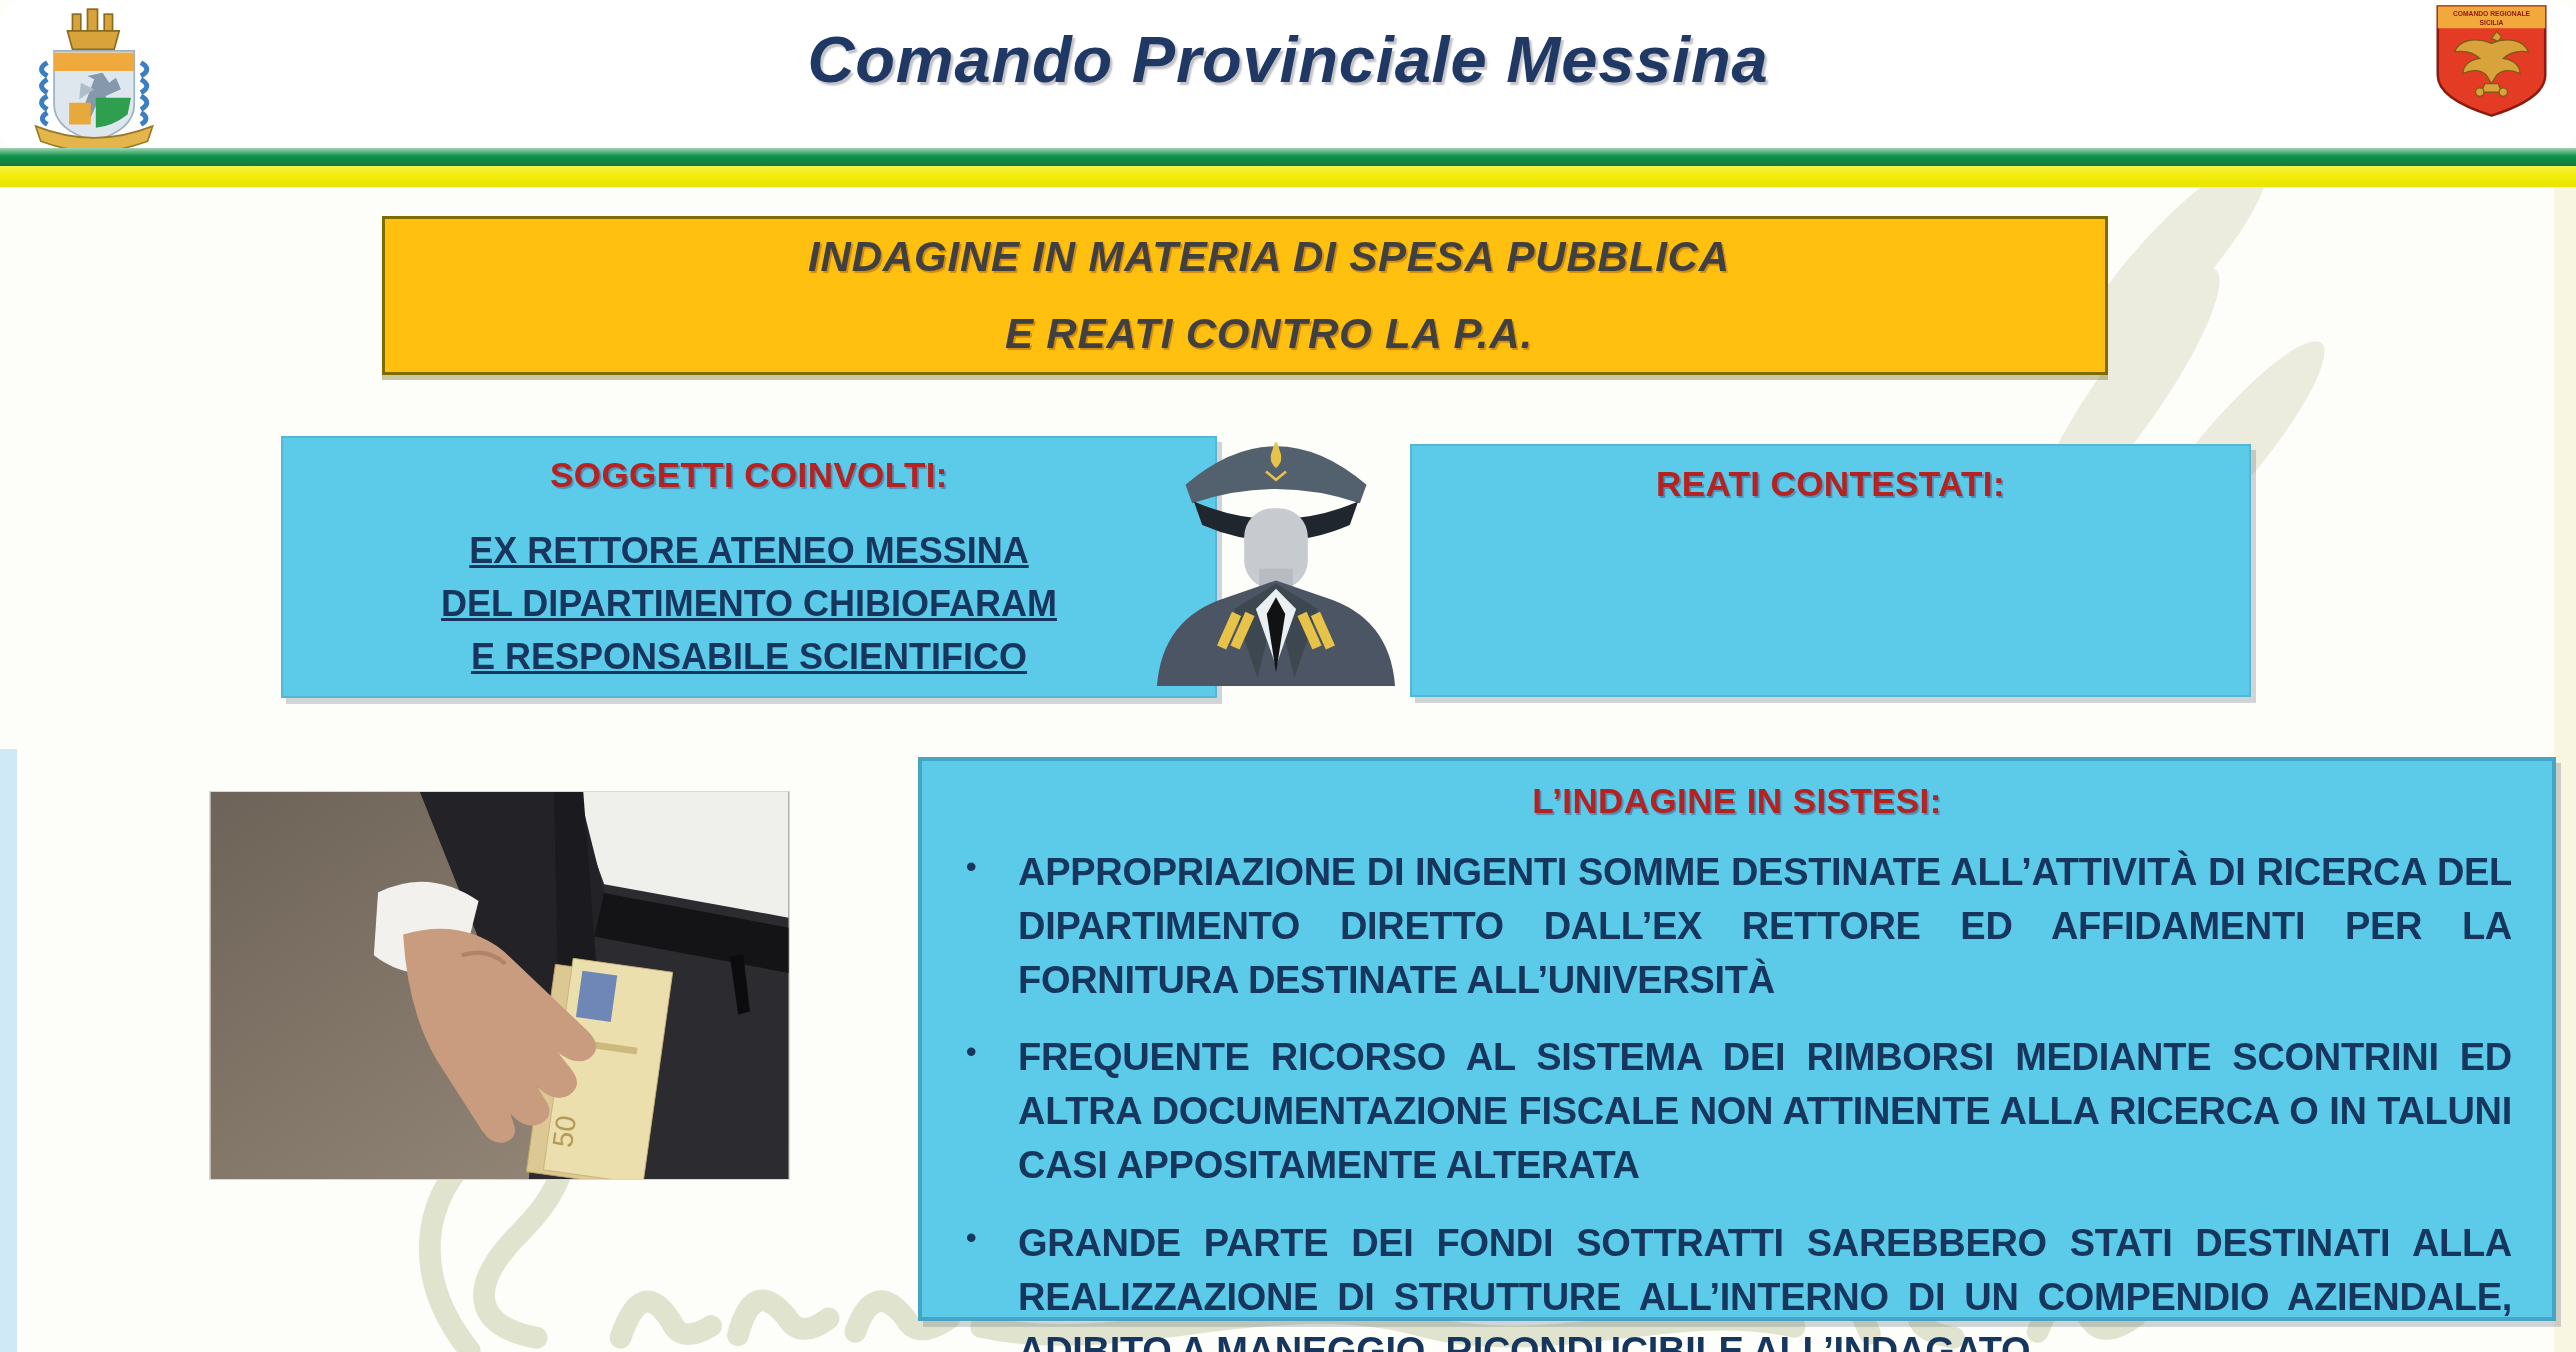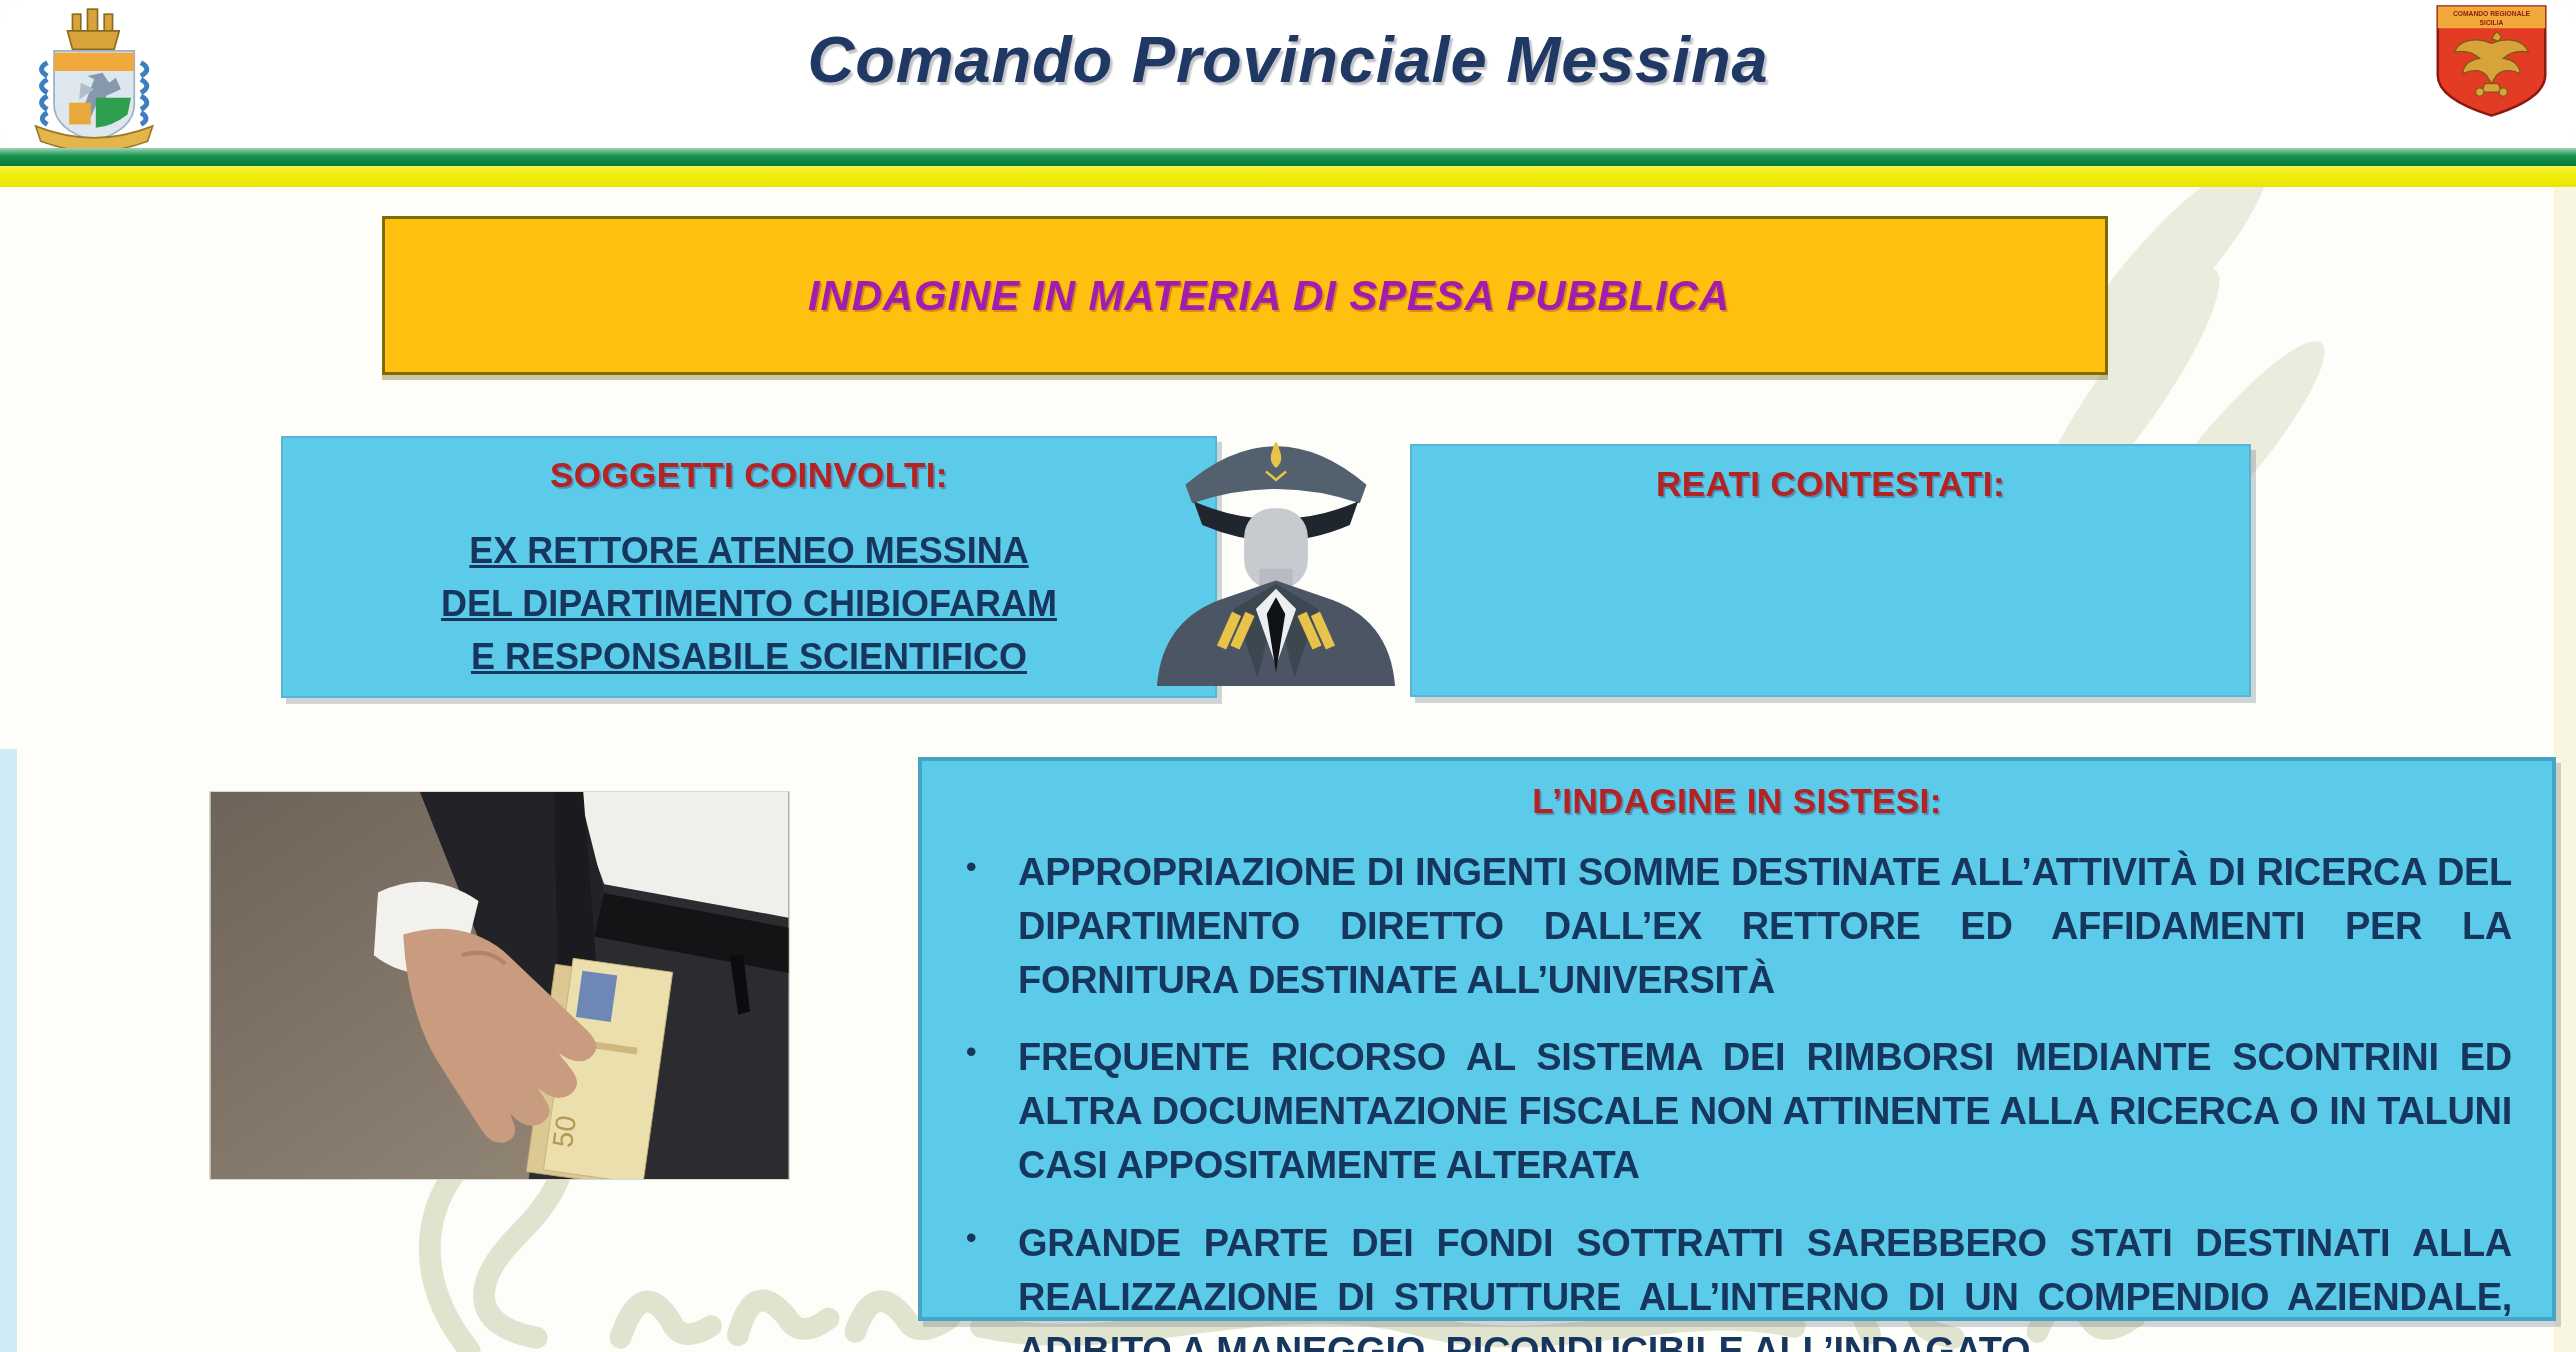--- a/index.html
+++ b/index.html
@@ -21,21 +21,21 @@
   
   .wm{position:absolute;pointer-events:none;}
   .edge-left{position:absolute;left:0;top:749px;width:17px;height:604px;background:#cfe9f6;}
   .edge-right{position:absolute;left:2554px;top:187px;width:22px;height:1166px;background:#f7f4dd;opacity:.9;}
 
   
   .banner{position:absolute;left:382px;top:216px;width:1726px;height:159px;
       background:#ffc010;border:3.4px solid #7e6c00;box-sizing:border-box;
       box-shadow:0 5px 0 rgba(110,95,0,.35);
       display:flex;flex-direction:column;align-items:center;justify-content:center;gap:28.5px;}
-  .banner div{font-size:42px;font-weight:bold;font-style:italic;color:#a21caf;
+  .banner div{font-size:42px;font-weight:bold;font-style:italic;color:#404040;
       letter-spacing:0.8px;text-shadow:1.7px 1.7px 0.8px rgba(120,40,20,.35);margin-left:48px;}
 
   
   .cyanbox{position:absolute;background:#5ccbe9;border:2.5px solid #57b6d6;box-sizing:border-box;
       box-shadow:5px 5.9px 0 rgba(125,135,140,.35);}
   .boxtitle{width:100%;text-align:center;font-size:35px;font-weight:bold;color:#b42222;
       letter-spacing:0.4px;text-shadow:1.7px 1.7px 0.8px rgba(60,50,100,.4);}
   .navy{color:#17365d;font-weight:bold;text-decoration:underline;}
 
   .subjects{left:281px;top:436px;width:936px;height:262px;padding-top:17px;}
@@ -139,20 +139,21 @@
           <circle cx="92" cy="106" r="5"></circle>
       </g>
     </svg>
   </div>
 
   <div class="stripe-green"></div>
   <div class="stripe-yellow"></div>
 
   <section class="banner">
     <div>INDAGINE IN MATERIA DI SPESA PUBBLICA</div>
+    <div>E REATI CONTRO LA P.A.</div>
   </section>
 
   <section class="cyanbox subjects">
     <div class="boxtitle">SOGGETTI COINVOLTI:</div>
     <div class="lines navy">
       <div>EX RETTORE ATENEO MESSINA</div>
       <div>DEL DIPARTIMENTO CHIBIOFARAM</div>
       <div>E RESPONSABILE SCIENTIFICO</div>
     </div>
   </section>

